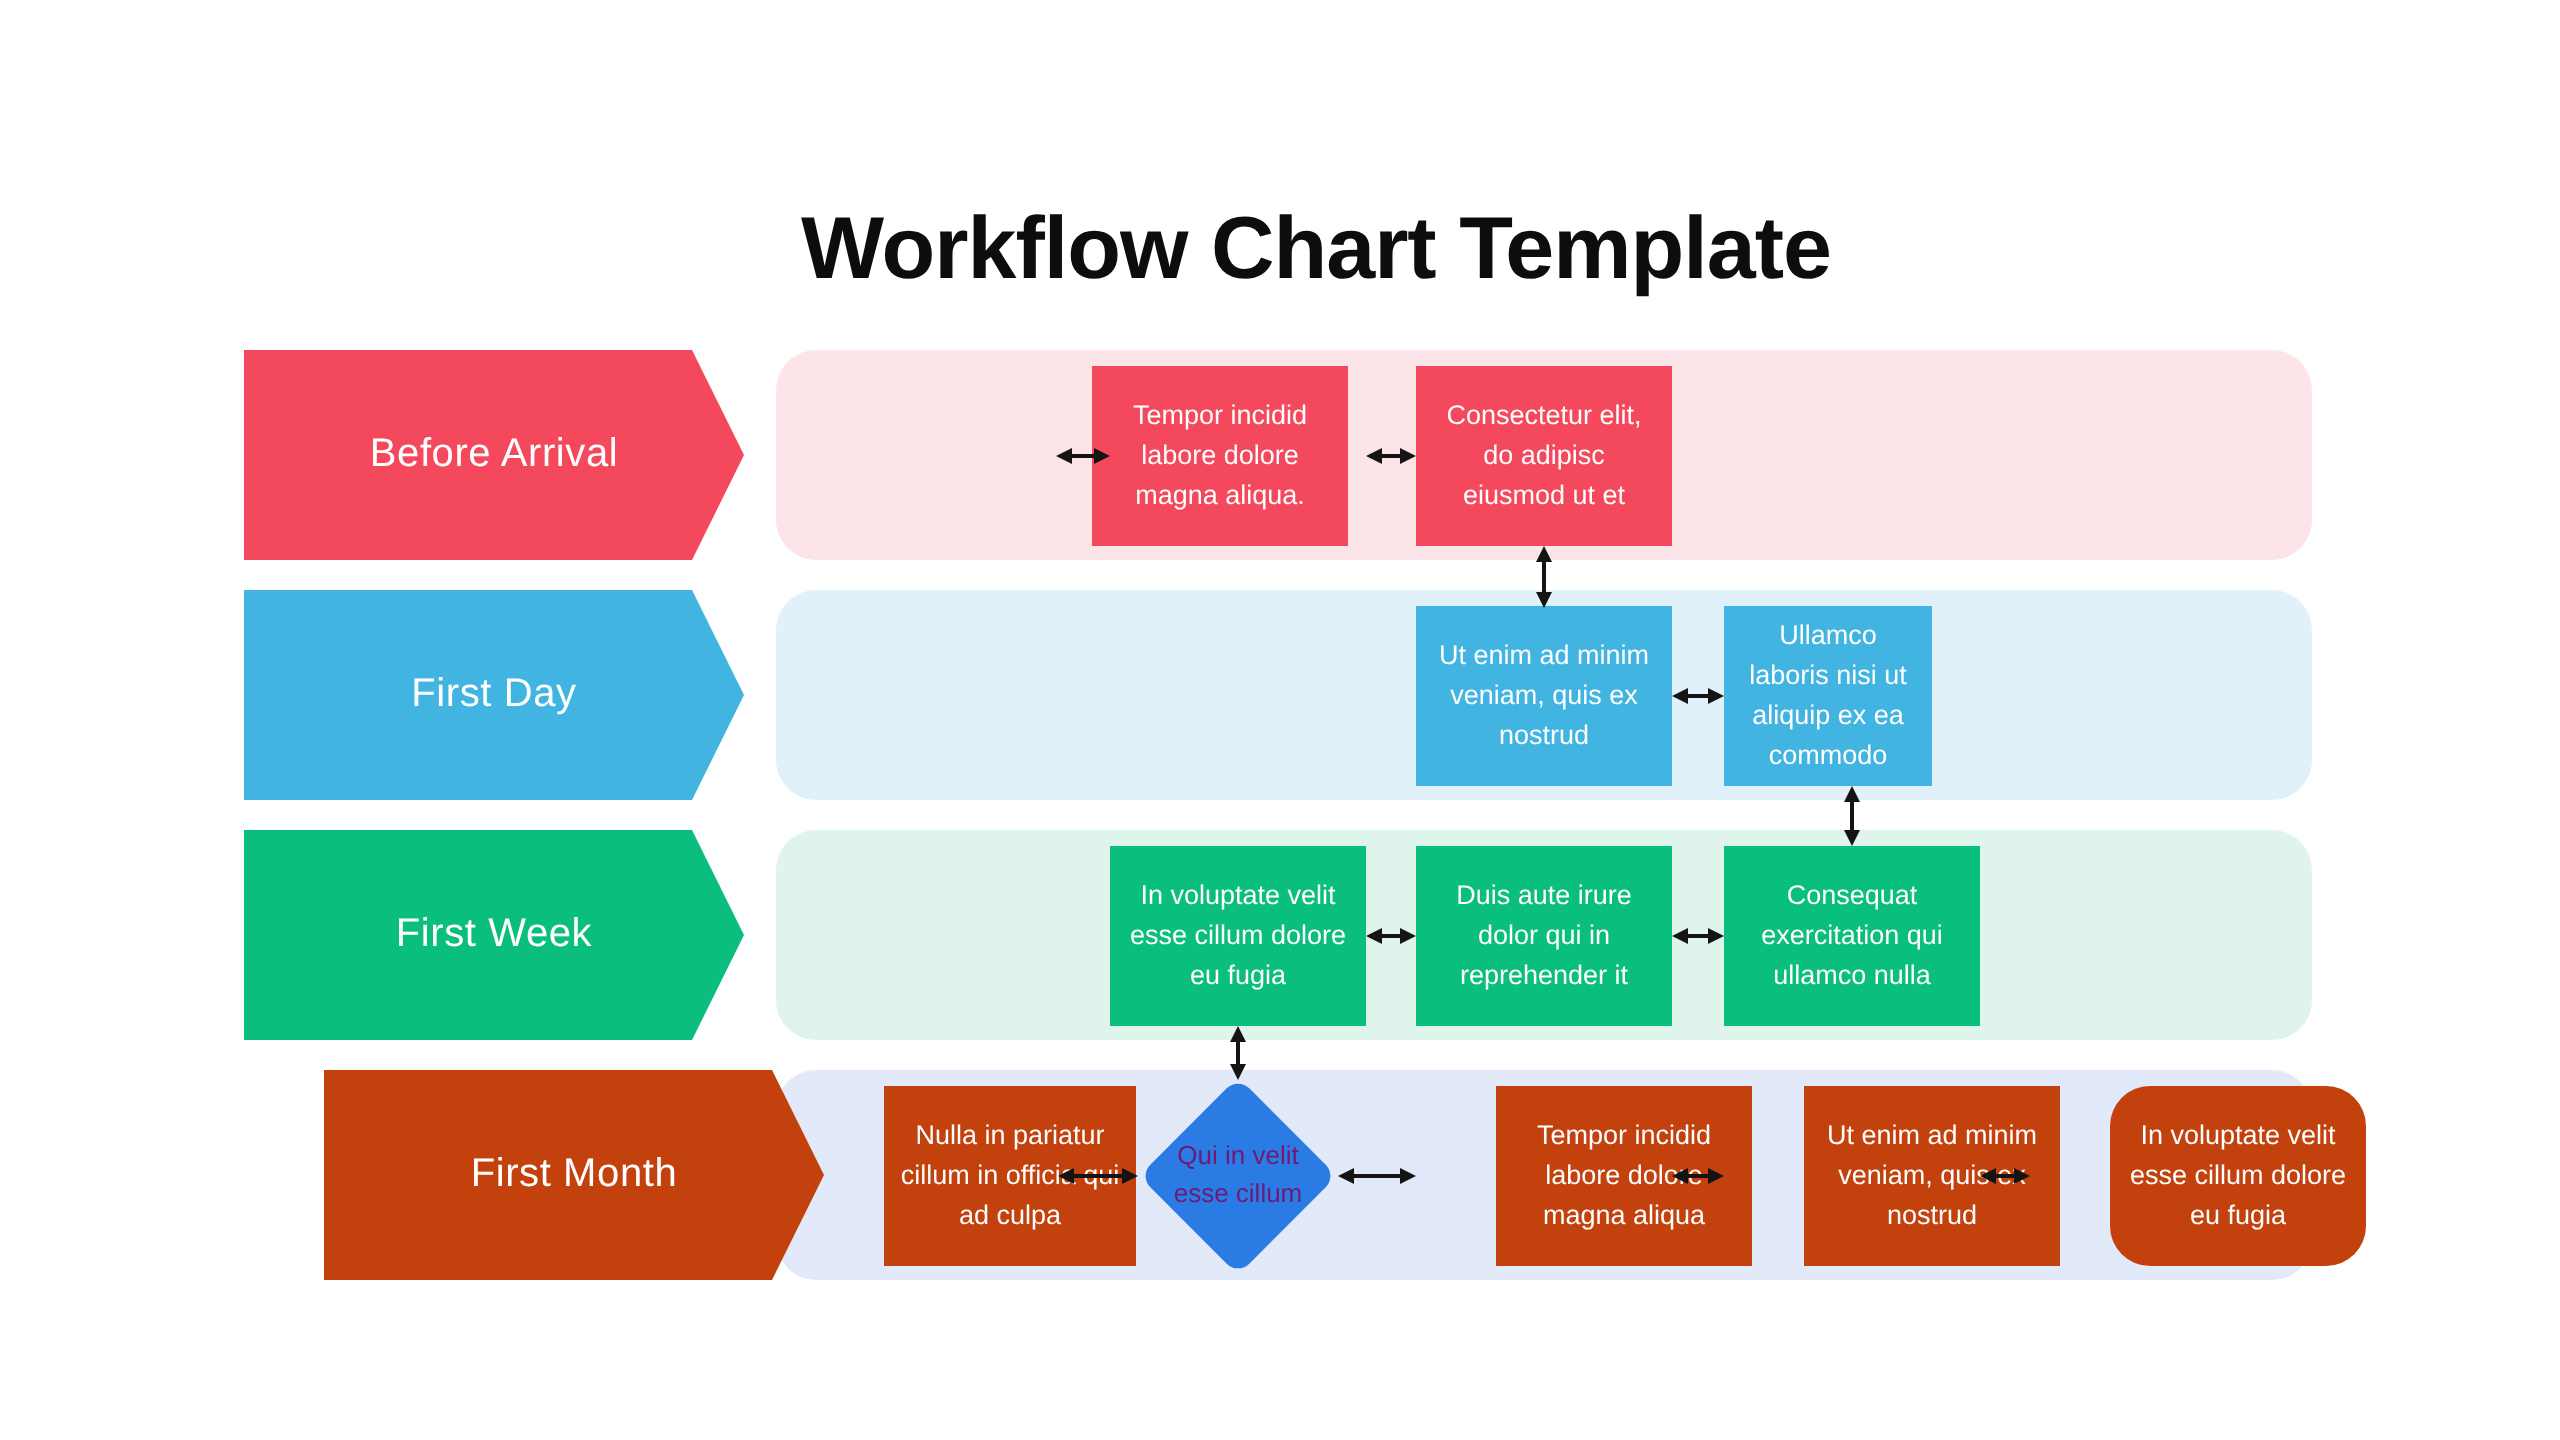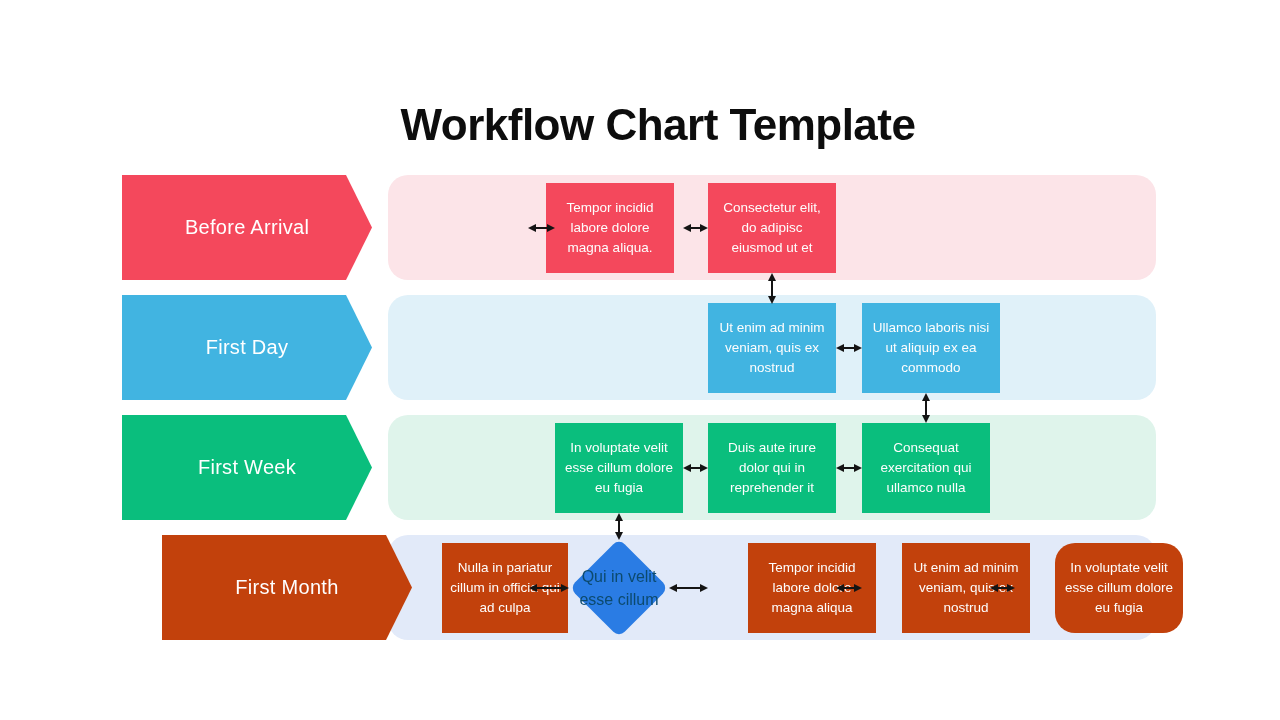--- a/index.html
+++ b/index.html
@@ -28,21 +28,21 @@
   }
   .r16{border-radius:18px;}
   .r20{border-radius:20px;}
   .diamond{
     position:absolute;left:584px;top:553px;width:70px;height:70px;
     background:#2a7ce4;transform:rotate(45deg);border-radius:8px;z-index:3;
   }
   .diamond-label{
     position:absolute;left:577px;top:555px;width:84px;height:66px;
     display:flex;align-items:center;justify-content:center;text-align:center;
-    color:#0c4a6e;font-size:16px;line-height:1.45;z-index:4;
+    color:#701a75;font-size:13px;line-height:1.45;z-index:4;
   }
   
   .c-red{background:#f4485c;}   .t-red{background:#fce4e8;}
   .c-sky{background:#41b4e1;}   .t-sky{background:#e0f1f9;}
   .c-green{background:#0abe7d;} .t-green{background:#dff4eb;}
   .c-blue{background:#c2410c;margin-left:40px;}  .t-blue{background:#e2eaf9;}
   
   .ha{position:absolute;height:2px;background:#141414;z-index:4;}
   .ha::before{content:"";position:absolute;left:-2px;top:-3.5px;width:0;height:0;
     border-top:4.5px solid transparent;border-bottom:4.5px solid transparent;border-right:8px solid #141414;}
@@ -68,21 +68,21 @@
   <div class="box c-red" style="left:546px;top:183px;width:128px;">Tempor incidid labore dolore magna aliqua.</div>
   <div class="box c-red" style="left:708px;top:183px;width:128px;">Consectetur elit, do adipisc eiusmod ut et</div>
   <div class="ha" style="left:530px;top:227px;width:23px;"></div>
   <div class="ha" style="left:685px;top:227px;width:21px;"></div>
 
   <div class="chevron c-sky" style="top:295px;">
     <span>First Day</span>
   </div>
   <div class="track t-sky" style="top:295px;"></div>
   <div class="box c-sky" style="left:708px;top:303px;width:128px;">Ut enim ad minim veniam, quis ex nostrud</div>
-  <div class="box c-sky" style="left:862px;top:303px;width:138px;">Ullamco laboris nisi ut aliquip ex ea commodo</div>
+  <div class="box c-sky" style="left:862px;top:303px;width:104px;">Ullamco laboris nisi ut aliquip ex ea commodo</div>
   <div class="ha" style="left:838px;top:347px;width:22px;"></div>
 
   <div class="chevron c-green" style="top:415px;">
     <span>First Week</span>
   </div>
   <div class="track t-green" style="top:415px;"></div>
   <div class="box c-green" style="left:555px;top:423px;width:128px;">In voluptate velit esse cillum dolore eu fugia</div>
   <div class="box c-green" style="left:862px;top:423px;width:128px;">Consequat exercitation qui ullamco nulla</div>
   <div class="box c-green" style="left:708px;top:423px;width:128px;">Duis aute irure dolor qui in reprehender it</div>
   <div class="ha" style="left:685px;top:467px;width:21px;"></div>

